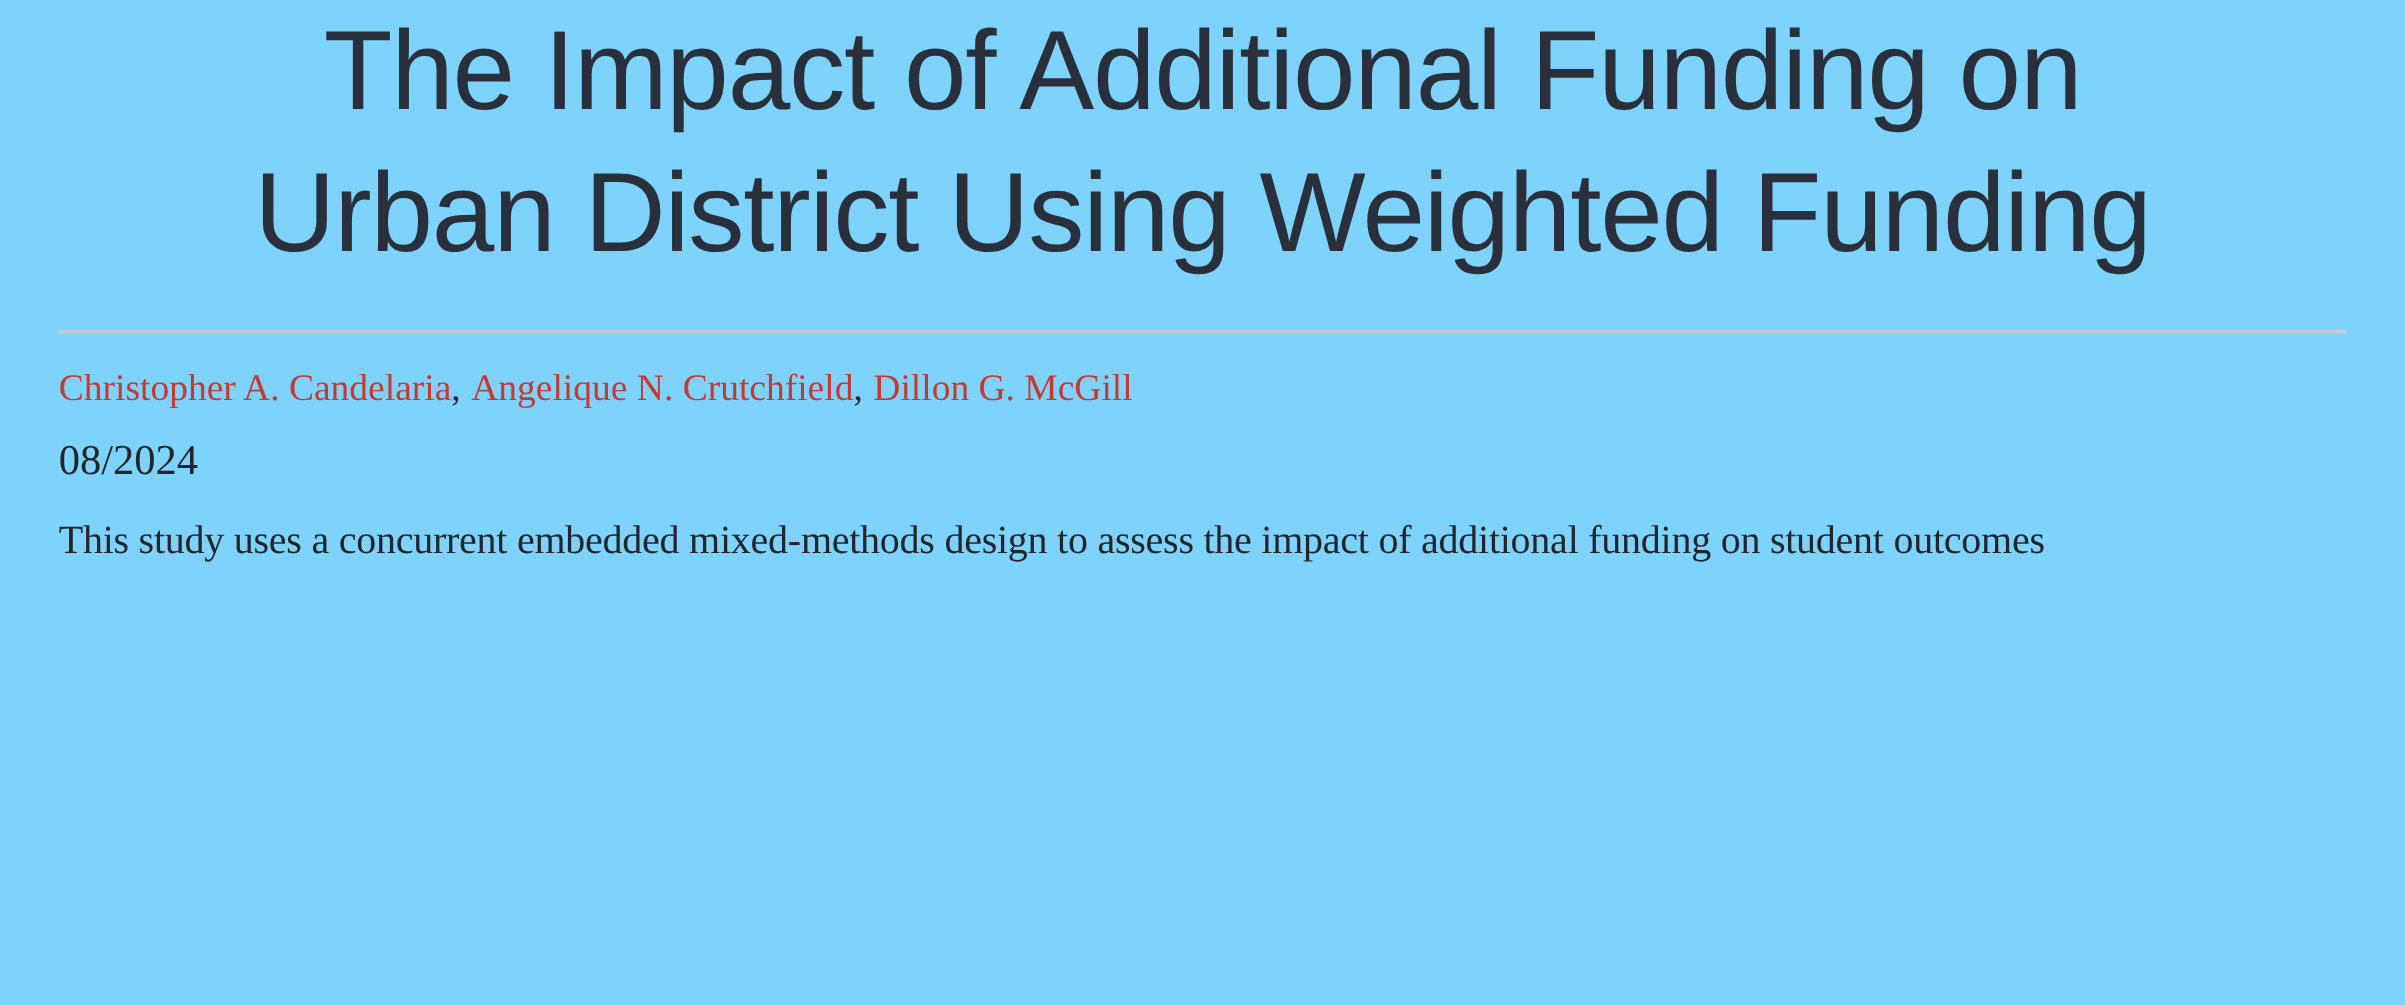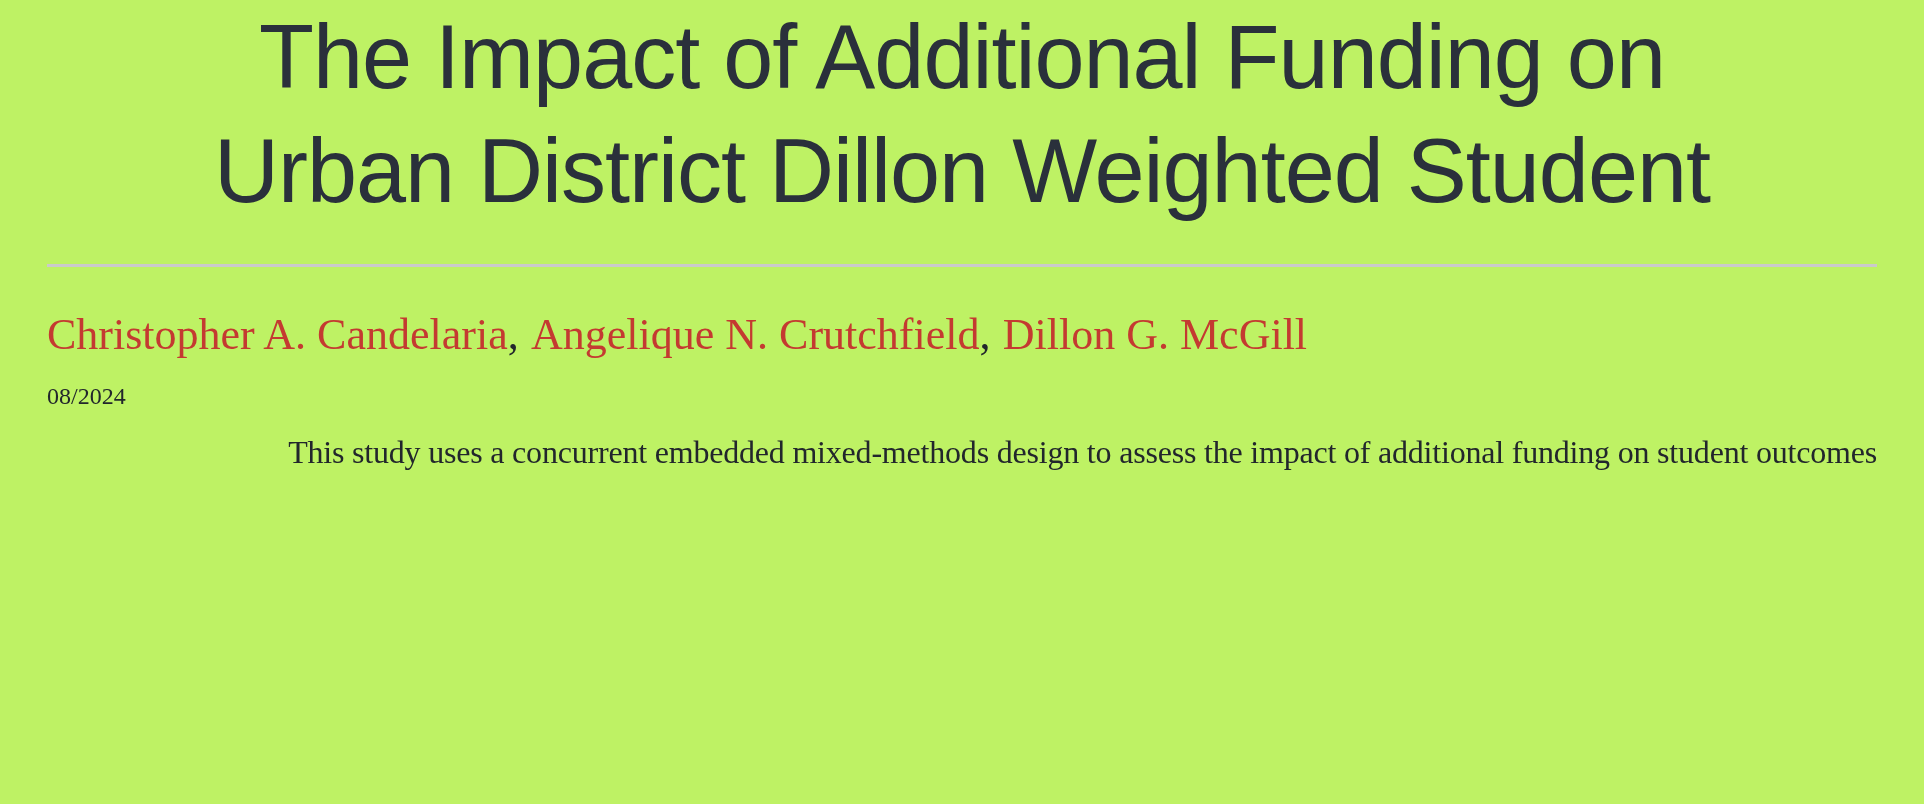--- a/index.html
+++ b/index.html
@@ -4,21 +4,21 @@
 <style>
   html, body {
     margin: 0;
     padding: 0;
     background: #ffffff;
   }
   .page {
     position: relative;
     width: 1924px;
     height: 804px;
-    background: #bef264;
+    background: #7dd3fc;
     overflow: hidden;
     font-family: "Liberation Serif", serif;
   }
   .content {
     width: 1830px;
     margin: 0 auto;
     padding: 0 47px;
     box-sizing: content-box;
     width: calc(1924px - 94px);
   }
@@ -41,64 +41,63 @@
   
   .divider {
     margin: 36px 0 0 0;
     border: none;
     height: 3px;
     background: #cacaca;
     width: 100%;
   }
   
   .authors {
-    margin: 42px 0 0 0;
-    font-size: 44px;
+    margin: 26px 0 0 0;
+    font-size: 30px;
     line-height: 1.2;
     color: #22262c;
   }
   .author-link {
     color: #c43a31;
     text-decoration: none;
     cursor: pointer;
   }
   .author-sep {
     color: #22262c;
     margin-right: 0.28em;
   }
   
   .pub-date {
     margin: 20px 0 0 0;
-    font-size: 24px;
+    font-size: 34px;
     line-height: 1.2;
     color: #22262c;
   }
   
   .abstract {
     margin: 19px 0 0 0;
     font-size: 32px;
     line-height: 45px;
     letter-spacing: -0.2px;
     color: #22262c;
   }
   .abstract .abstract-line {
     display: block;
     white-space: nowrap;
-    text-align: right;
   }
 </style>
 </head>
 <body>
 
 <div class="page">
   <div class="content">
 
     <h1 class="paper-title">
       <span class="title-line">The Impact of Additional Funding on</span>
-      <span class="title-line">Urban District Dillon Weighted Student</span>
+      <span class="title-line">Urban District Using Weighted Funding</span>
     </h1>
 
     <hr class="divider">
 
     <p class="authors"><a class="author-link">Christopher A. Candelaria</a><span class="author-sep">,</span><a class="author-link">Angelique N. Crutchfield</a><span class="author-sep">,</span><a class="author-link">Dillon G. McGill</a></p>
 
     <p class="pub-date">08/2024</p>
 
     <div class="abstract">
       <span class="abstract-line">This study uses a concurrent embedded mixed-methods design to assess the impact of additional funding on student outcomes</span>

